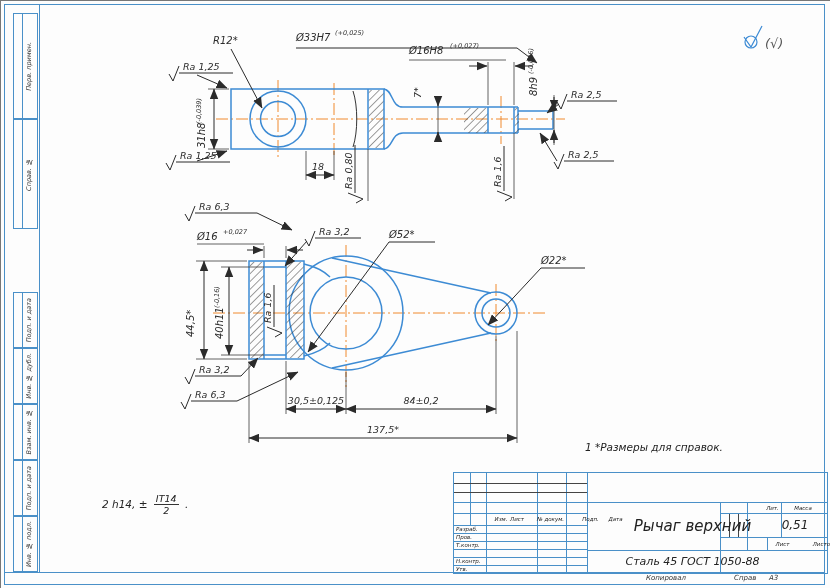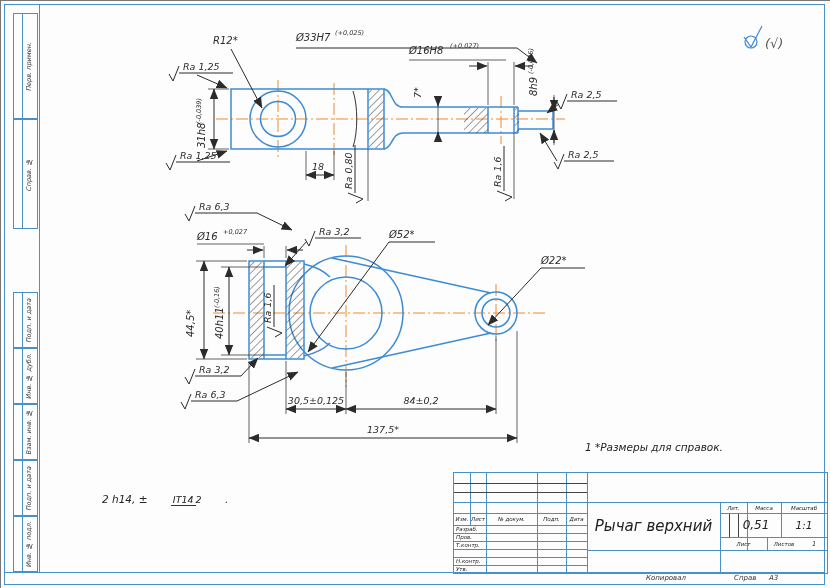--- a/index.html
+++ b/index.html
@@ -16,30 +16,30 @@
          color:#333;margin-left:7px;white-space:nowrap;}
   svg.draw{position:absolute;left:0;top:0;pointer-events:none;}
   svg text{font-family:"DejaVu Sans",sans-serif;font-style:italic;fill:var(--dimension);}
   .t10{font-size:10px}.t9{font-size:9.5px}.t65{font-size:6.5px}.t13{font-size:13px}
   .bl{stroke:var(--outline);stroke-width:1.5;fill:none;}
   .bk{stroke:#333;stroke-width:1;fill:none;}
   .cl{stroke:var(--centerline);stroke-width:1;fill:none;stroke-dasharray:12 3 2 3;}
   .dl{stroke:var(--dimension);stroke-width:1;fill:none;}
   .el{stroke:#3a3a3a;stroke-width:0.8;fill:none;}
   .note{position:absolute;font:italic 10.5px "DejaVu Sans",sans-serif;color:#222;white-space:nowrap;}
-  .frac{display:inline-flex;flex-direction:row;text-align:center;vertical-align:middle;margin:0 20px;font-size:9.5px;}
+  .frac{display:inline-flex;flex-direction:column;text-align:center;vertical-align:middle;margin:0 3px;font-size:9.5px;}
   .frac .num{border-bottom:1px solid #333;padding:0 2px;}
   .tb{position:absolute;left:452px;top:471px;width:373px;height:100px;border:1.6px solid var(--frame);box-sizing:content-box;}
   .tb .v,.tb .h{position:absolute;background:none;}
   .tb .v{border-left:1px solid var(--frame);width:0;}
   .tb .h{border-top:1px solid var(--frame);height:0;}
   .tb .vd{border-left:1px solid #444;}
   .tb .hd{border-top:1px solid #444;}
   .tb .cell{position:absolute;display:flex;align-items:center;justify-content:center;color:#222;
-            font-style:italic;white-space:nowrap;}
+            font-style:italic;white-space:nowrap;padding-left:39px;}
   .tb .lab{font-size:5.5px;}
   .tb .cell.left{justify-content:flex-start;padding-left:2px;box-sizing:border-box;}
   .foot{position:absolute;font:italic 7px "DejaVu Sans",sans-serif;color:#333;white-space:nowrap;}
 </style>
 </head>
 <body>
 
 <div class="sheet">
 
   <div class="frame"></div>
@@ -300,20 +300,21 @@
     <div class="cell lab" style="left:16px;top:40px;width:16px;height:12px">Лист</div>
     <div class="cell lab" style="left:32px;top:40px;width:51px;height:12px">№ докум.</div>
     <div class="cell lab" style="left:83px;top:40px;width:29px;height:12px">Подп.</div>
     <div class="cell lab" style="left:112px;top:40px;width:21px;height:12px">Дата</div>
     <div class="cell lab left" style="left:0;top:52px;width:32px;height:8px">Разраб.</div>
     <div class="cell lab left" style="left:0;top:60px;width:32px;height:8px">Пров.</div>
     <div class="cell lab left" style="left:0;top:68px;width:32px;height:8px">Т.контр.</div>
     <div class="cell lab left" style="left:0;top:84px;width:32px;height:8px">Н.контр.</div>
     <div class="cell lab left" style="left:0;top:92px;width:32px;height:8px">Утв.</div>
     <div class="cell" style="left:133px;top:29px;width:133px;height:48px;font-size:15px">Рычаг верхний</div>
+    <div class="cell" style="left:133px;top:77px;width:133px;height:23px;font-size:11px">Сталь 45  ГОСТ 1050-88</div>
     <div class="cell lab" style="left:266px;top:29px;width:27px;height:11px">Лит.</div>
     <div class="cell lab" style="left:293px;top:29px;width:34px;height:11px">Масса</div>
     <div class="cell lab" style="left:327px;top:29px;width:46px;height:11px">Масштаб</div>
     <div class="cell" style="left:285px;top:40px;width:34px;height:24px;font-size:12px">0,51</div>
     <div class="cell" style="left:327px;top:40px;width:46px;height:24px;font-size:10.5px">1:1</div>
     <div class="cell lab" style="left:266px;top:64px;width:47px;height:13px">Лист</div>
     <div class="cell lab" style="left:313px;top:64px;width:34px;height:13px">Листов</div>
     <div class="cell" style="left:347px;top:64px;width:26px;height:13px;font-size:6.5px">1</div>
   </div>
 

